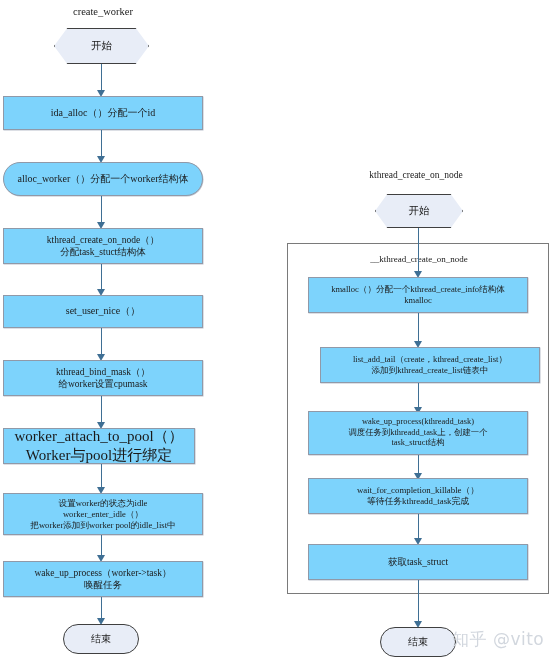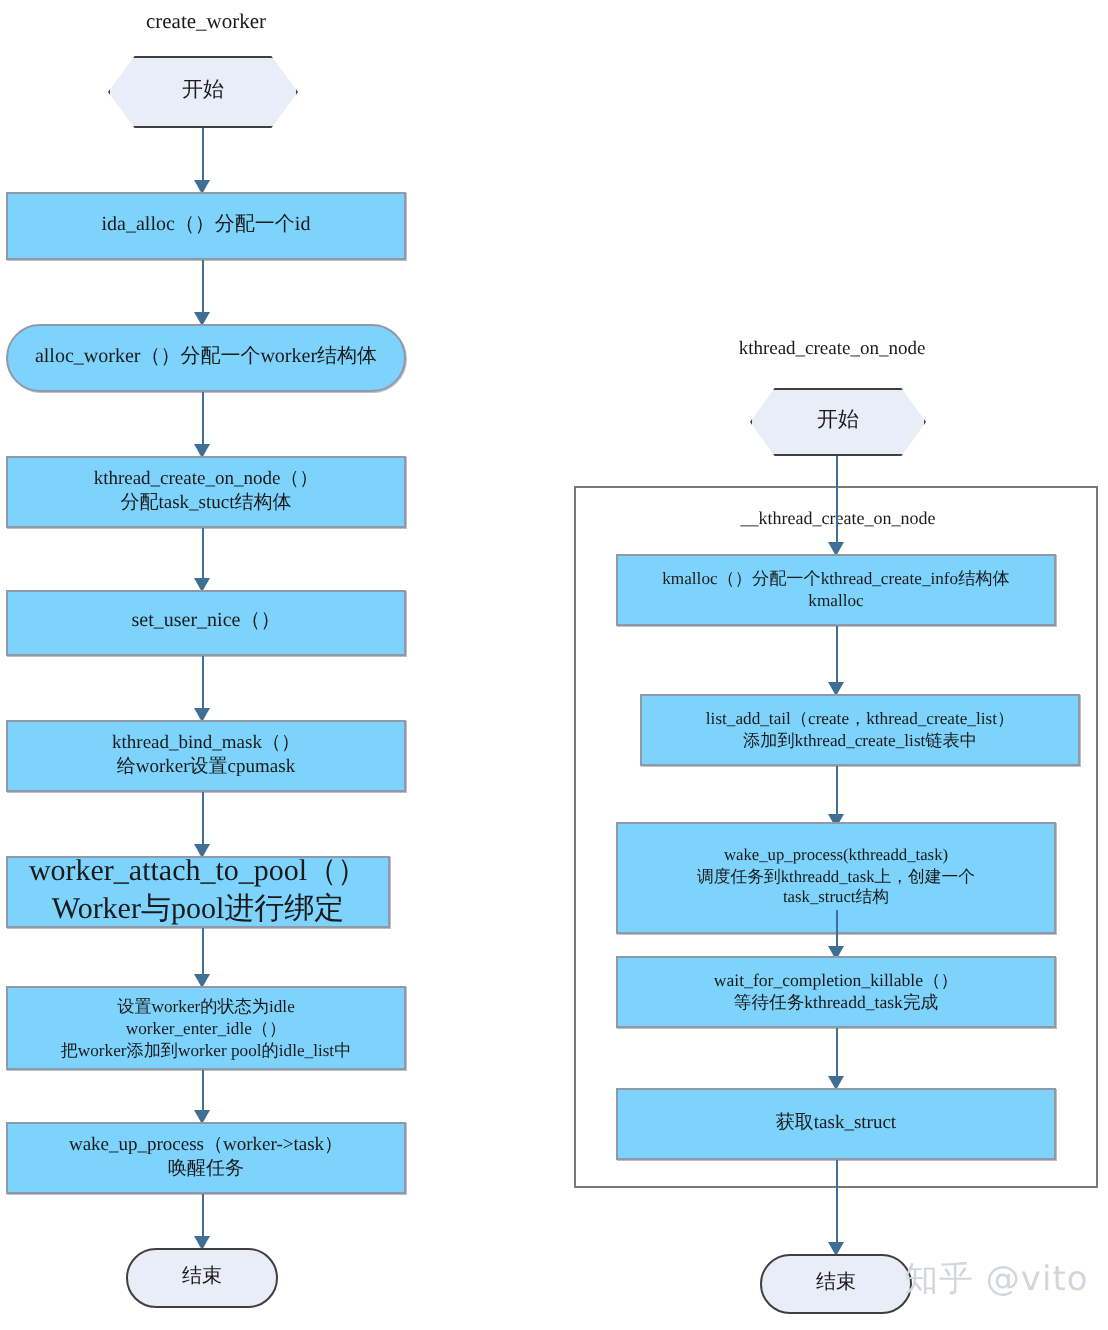--- a/index.html
+++ b/index.html
@@ -222,21 +222,21 @@
   <div class="node proc" style="left:308px; top:347px; width:220px; height:36px; font-size:8.6px;margin-left:12px;">
     <span class="txt">
       <span class="line">list_add_tail（create，kthread_create_list）</span>
       <span class="line">添加到kthread_create_list链表中</span>
     </span>
   </div>
 
   <div class="conn" style="left:418px; top:383px; height:28px;"></div>
   <div class="arrowhead" style="left:414px; top:407px;"></div>
 
-  <div class="node proc" style="left:308px; top:411px; width:220px; height:56px; font-size:8.4px;">
+  <div class="node proc" style="left:308px; top:411px; width:220px; height:44px; font-size:8.4px;">
     <span class="txt">
       <span class="line">wake_up_process(kthreadd_task)</span>
       <span class="line">调度任务到kthreadd_task上，创建一个</span>
       <span class="line">task_struct结构</span>
     </span>
   </div>
 
   <div class="conn" style="left:418px; top:455px; height:22px;"></div>
   <div class="arrowhead" style="left:414px; top:473px;"></div>
 

